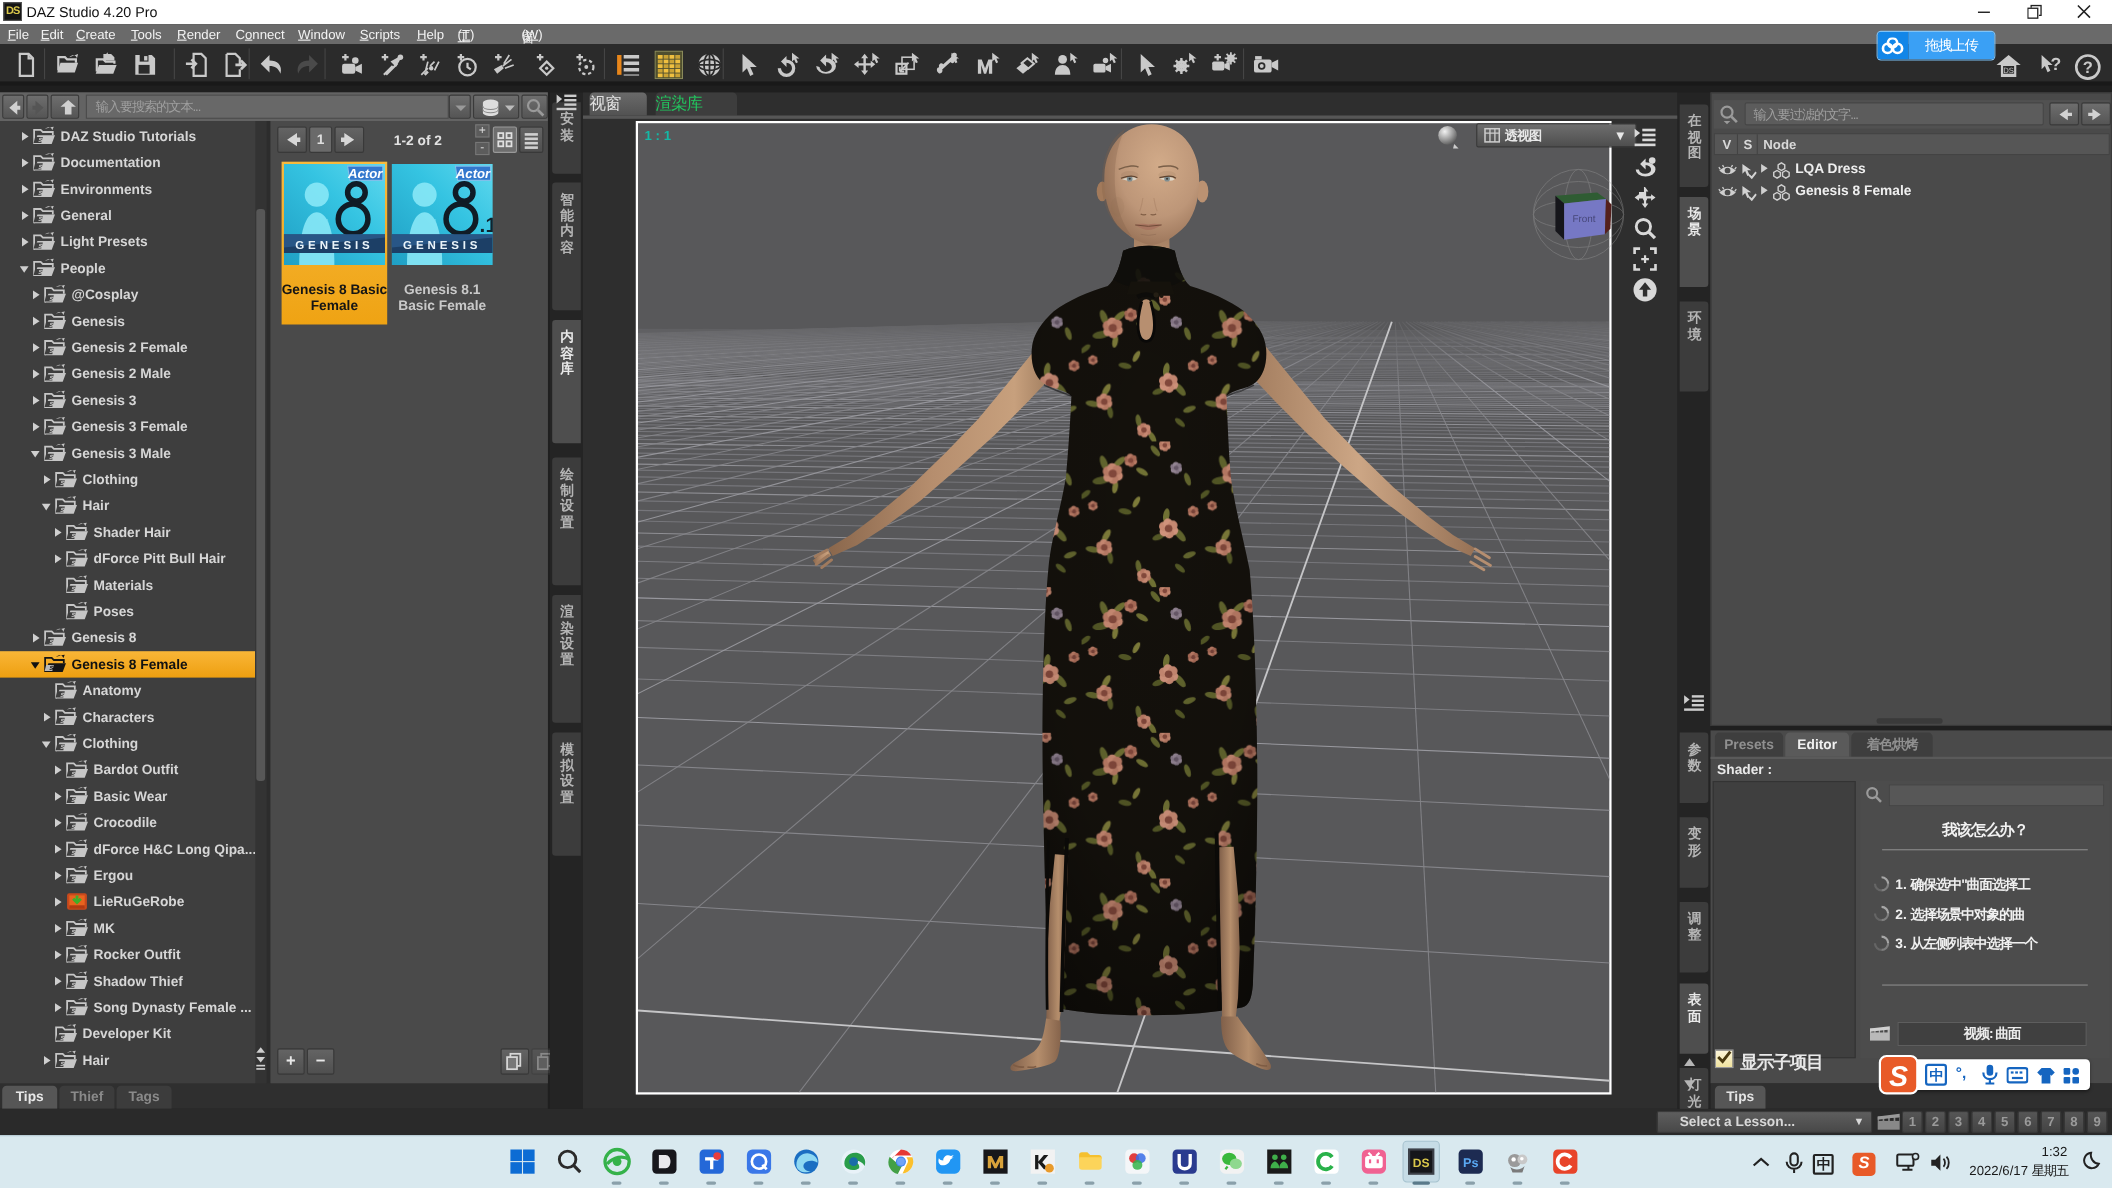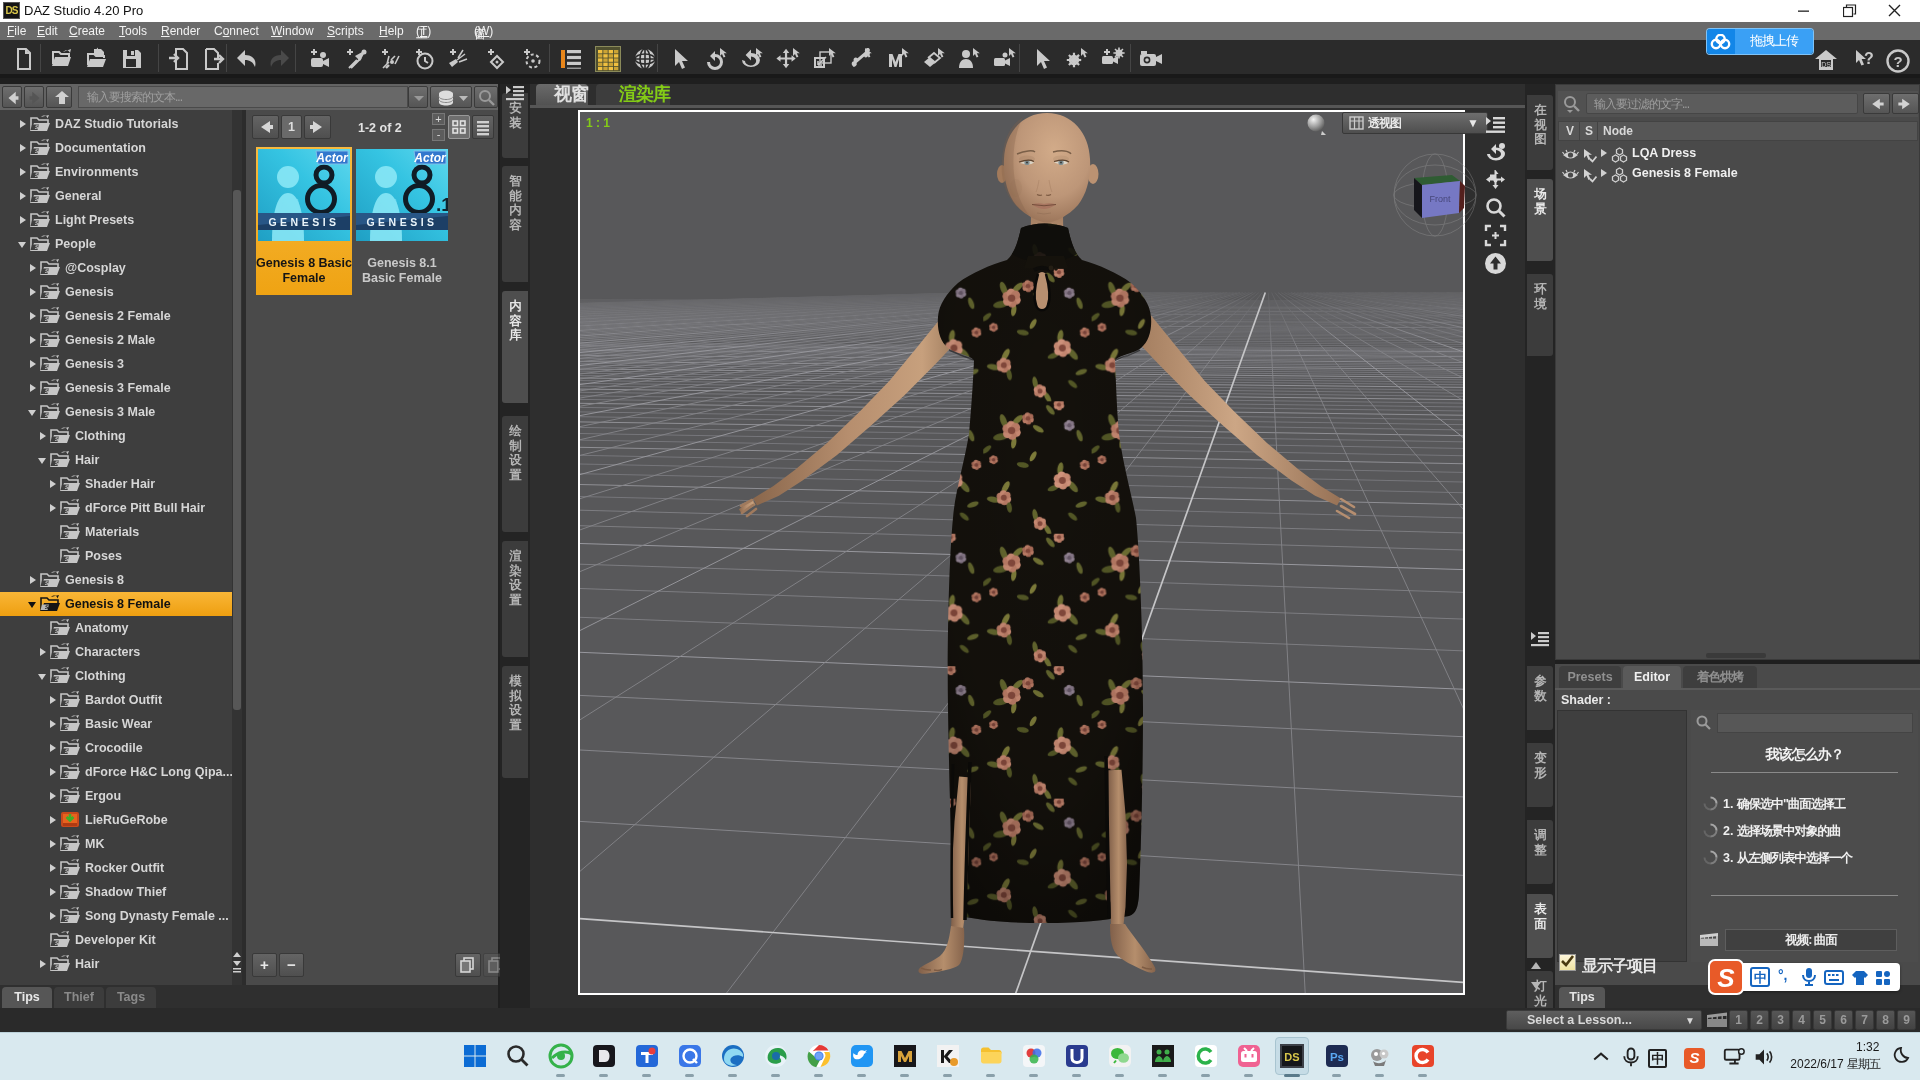--- a/index.html
+++ b/index.html
@@ -23,21 +23,21 @@
 .trow.sel .arr-d{border-top-color:#111}
 #vscroll{left:232px;top:110px;width:10px;height:875px;background:#333}
 #vthumb{left:233px;top:190px;width:8px;height:520px;background:#575757;border-radius:3px}
 #thumbs{left:246px;top:110px;width:252px;height:875px;background:#4a4a4a}
 .pgbtn{position:absolute;top:5px;height:24px;background:linear-gradient(#646464,#4f4f4f);border:1px solid #393939;border-radius:2px;color:#ddd;text-align:center}
 #lstrip,#rstrip{top:84px;width:30px;height:924px;background:#242424}
 .vtab{position:absolute;left:2px;width:26px;background:#3c3c3c;color:#b5b5b5;border-radius:3px 0 0 3px;font-size:12.5px;font-weight:bold;text-align:center;padding-top:8px;letter-spacing:0}
 .vtab.act{background:#4e4e4e;color:#e8e8e8}
 .vtab span{display:block;width:14px;margin:0 auto;line-height:14.5px}
 #viewport{left:530px;top:84px;width:995px;height:924px;background:#2e2e2e}
-.vptab{position:absolute;top:0;height:21px;color:#e0e0e0;font-size:18px;font-weight:bold;text-align:right;line-height:21px;border-radius:4px 4px 0 0}
+.vptab{position:absolute;top:0;height:21px;color:#e0e0e0;font-size:15px;font-weight:normal;text-align:left;line-height:21px;border-radius:4px 4px 0 0}
 #frame{position:absolute;left:48px;top:26px;width:887px;height:885px;border:2px solid #fff;background:#58585a}
 #scene{left:1555px;top:84px;width:365px;height:576px;background:#4a4a4a;border:1px solid #3a3a3a}
 #editor{left:1555px;top:664px;width:365px;height:321px;background:#4a4a4a}
 #statusbar{left:0;top:1008px;width:1920px;height:24px;background:#2a2a2a;color:#e6e6e6;font-size:12.5px;font-weight:bold;line-height:24px}
 #taskbar{left:0;top:1032px;width:1920px;height:48px;background:#d9e9ef}
 .cjk{letter-spacing:-1px}
 </style></head><body>
 <div id="titlebar" class="abs">
     <div id="dslogo">DS</div>
     <div class="t">DAZ Studio 4.20 Pro</div>
@@ -1245,23 +1245,23 @@
 <path fill="url(#legG)" d="M 949,924 C 947,938 945,948 938,954 C 930,960 920,963 917,967 C 915,971 919,972.5 925,971.5 C 938,969.5 952,967 957,963 C 961,959 963,944 962,926 Z"></path>
 <path fill="url(#legG)" d="M 1108,922 C 1108,938 1110,948 1116,954 C 1124,961 1136,965.5 1143,969 C 1150,972 1155,971 1153,965.5 C 1149,958 1142,948 1136,940 C 1131,933 1126,927 1123,922 Z"></path>
 <path d="M 919,966 q 5,2.5 10,2 m 3,0 q 4,1 8,-0.5 M 1140,965 q 5,2.5 10,2" stroke="#7e5c44" stroke-width="1.5" fill="none"></path>
 <path d="M 968,760 C 966,810 964,870 963,918 M 1104,754 C 1105,805 1106,865 1107,916" stroke="#0b0a08" stroke-width="3.5" fill="none"></path>
 <path d="M 951,762 C 950,810 949,870 950,916" stroke="#0b0a08" stroke-width="2.5" fill="none"></path>
 <path d="M 947,348 Q 960,354 972,358 M 1138,348 Q 1126,354 1113,358" stroke="#000" stroke-width="1.5" opacity="0.5" fill="none"></path>
 </g>
       </svg>
     </div>
     <div class="vptab" style="left:6px;width:52px;background:linear-gradient(#6a6a6a,#525252)"><span class="cjk">视窗</span></div>
-    <div class="vptab" style="left:66px;width:74px;background:#3d3d3d;color:#84cc16"><span class="cjk">渲染库</span></div>
+    <div class="vptab" style="left:66px;width:74px;background:#3d3d3d;color:#22c55e"><span class="cjk">渲染库</span></div>
     <div style="position:absolute;left:0;top:21px;width:995px;height:3px;background:#565656"></div>
-    <div style="position:absolute;left:56px;top:32px;color:#84cc16;font-size:12px;font-weight:bold">1 : 1</div>
+    <div style="position:absolute;left:56px;top:32px;color:#14b8a6;font-size:12px;font-weight:bold">1 : 1</div>
     <svg width="26" height="24" viewBox="0 0 26 24" style="position:absolute;left:775px;top:29px">
       <defs>
         <radialGradient id="sph" cx="0.35" cy="0.3" r="0.9">
           <stop offset="0" stop-color="#f2f2f2"></stop>
           <stop offset="0.5" stop-color="#9a9a9a"></stop>
           <stop offset="1" stop-color="#3a3a3a"></stop>
         </radialGradient>
       </defs>
       <circle cx="11" cy="10" r="8.5" fill="url(#sph)"></circle>
       <path d="M17 18 l4 4 h-5 z" fill="#ccc"></path>

